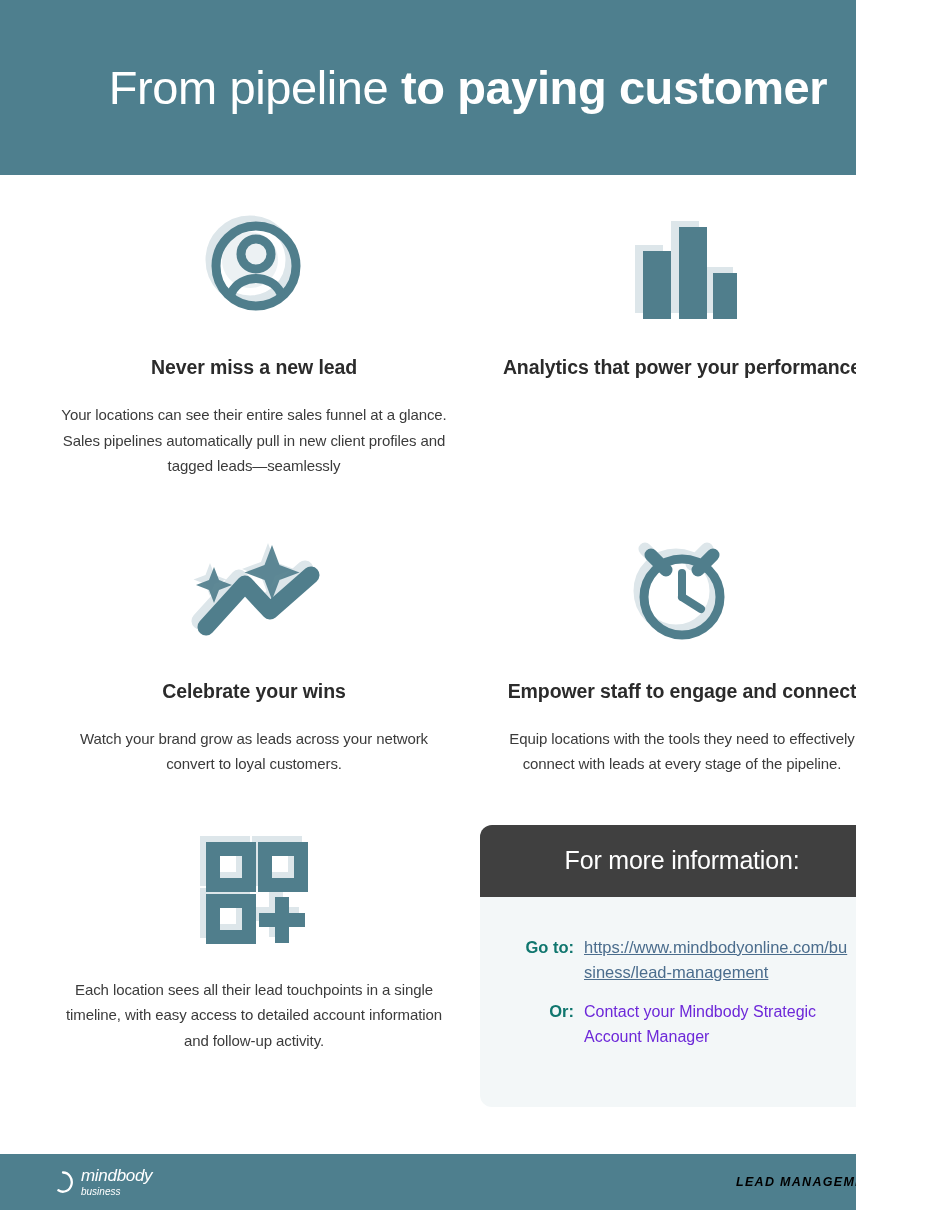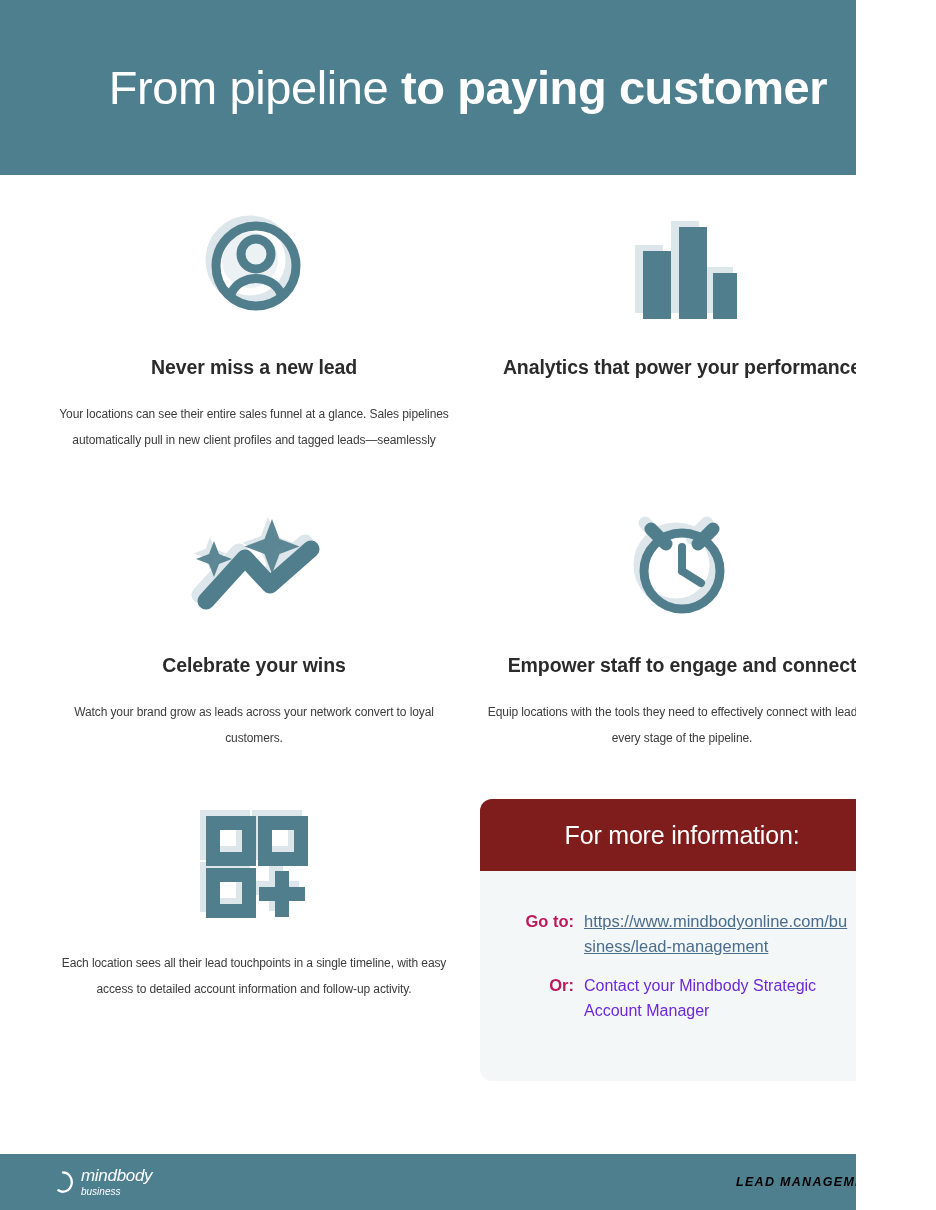--- a/index.html
+++ b/index.html
@@ -66,37 +66,37 @@
   .feature-title {
     font-size: 19.5px;
     font-weight: 700;
     color: #2b2b2b;
     line-height: 25px;
     margin-top: 26px;
     letter-spacing: -0.1px;
   }
 
   .feature-body {
-    font-size: 12px;
+    font-size: 15px;
     color: #3b3b3b;
     line-height: 25.5px;
     margin-top: 22px;
     letter-spacing: -0.1px;
   }
 
   
   .info-card {
     width: 404px;
     border-radius: 12px;
     overflow: hidden;
     background: #f3f7f8;
     box-shadow: 0 0 0 0 rgba(0,0,0,0);
   }
   .info-card-header {
-    background: #7f1d1d;
+    background: #404040;
     height: 72px;
     display: flex;
     align-items: center;
     justify-content: center;
   }
   .info-card-header-text {
     color: #ffffff;
     font-size: 25px;
     font-weight: 400;
     letter-spacing: -0.2px;
@@ -108,21 +108,21 @@
     display: flex;
     margin-bottom: 14px;
   }
   .info-label {
     width: 74px;
     flex: 0 0 74px;
     text-align: right;
     padding-right: 10px;
     font-size: 16.5px;
     font-weight: 700;
-    color: #be185d;
+    color: #0f766e;
     line-height: 25px;
   }
   .info-value {
     font-size: 16px;
     color: #6d28d9;
     line-height: 25px;
     flex: 1;
   }
   .info-link {
     color: #4b6d8d;

